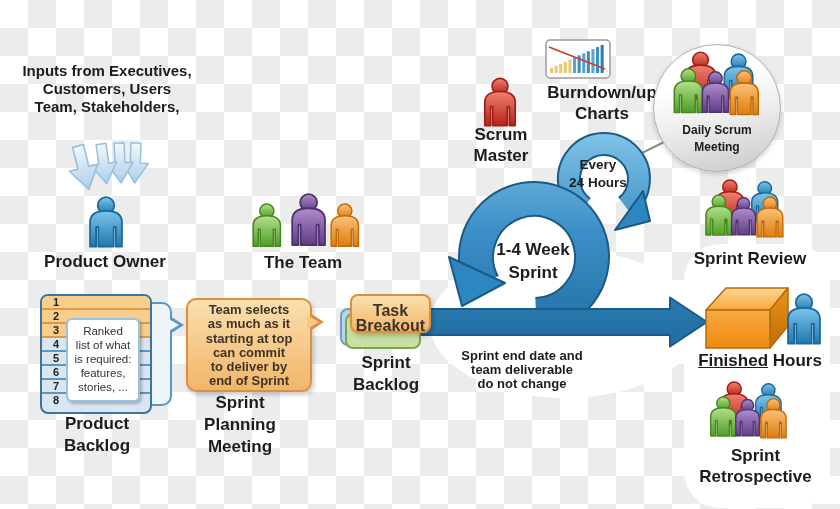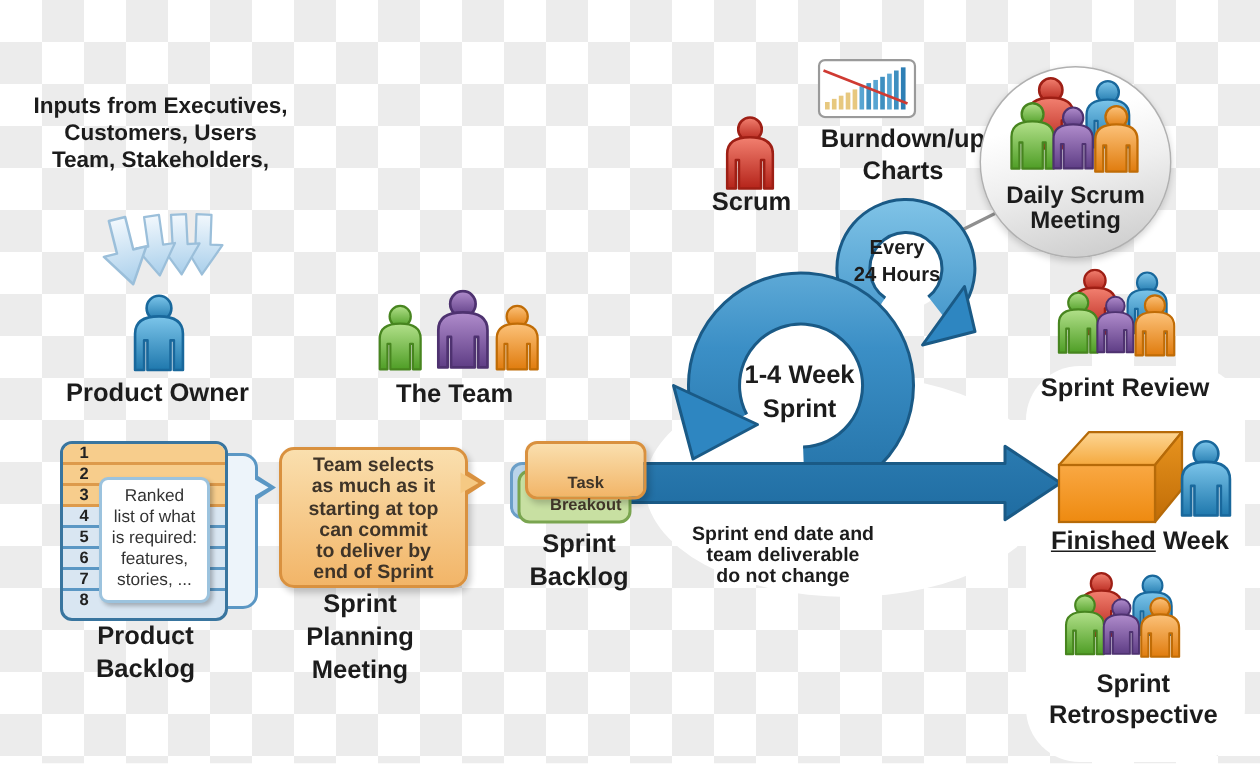--- a/index.html
+++ b/index.html
@@ -7,21 +7,21 @@
     position:relative;width:840px;height:509px;overflow:hidden;
     font-family:"Liberation Sans","DejaVu Sans",sans-serif;
     background-color:#ffffff;
     background-image:conic-gradient(#ececec 90deg,#ffffff 90deg 180deg,#ececec 180deg 270deg,#ffffff 270deg);
     background-size:56px 56px;
   }
   .abs{position:absolute;}
   .blob{position:absolute;background:#fff;}
   .lbl{position:absolute;font-weight:700;color:#1c1c1c;text-align:center;}
   .lbl-lg{font-size:17px;line-height:22px;}
-  .lbl-md{font-size:16px;line-height:17px;}
+  .lbl-md{font-size:12px;line-height:17px;}
   .note{font-size:13px;line-height:13.8px;text-align:center;}
   .every{font-size:13.5px;line-height:18px;}
   .boxtext{font-weight:700;color:#3f3428;text-align:center;}
   
   .backlog{position:absolute;left:40px;top:294px;width:150px;height:122px;}
   .backpage{position:absolute;left:18px;top:8px;width:110px;height:100px;background:#edf4fa;border:2px solid #5b97c4;border-radius:10px;}
   .tail-d{position:absolute;width:0;height:0;border-top:9px solid transparent;border-bottom:9px solid transparent;}
   .tail-l{position:absolute;width:0;height:0;border-top:7px solid transparent;border-bottom:7px solid transparent;}
   .panel{position:absolute;left:0;top:0;width:108px;height:116px;background:#d9e6f2;border:2px solid #39759f;border-radius:8px;overflow:hidden;}
   .brow{height:12px;font-size:11px;font-weight:700;color:#222;padding-left:11px;line-height:12px;}
@@ -202,36 +202,37 @@
   <div class="lbl lbl-lg" style="left:180px;top:392px;width:120px;">
     <div>Sprint</div>
     <div>Planning</div>
     <div>Meeting</div>
   </div>
 
   <div class="abs" style="left:336px;top:294px;width:100px;height:56px;">
     <div class="abs" style="left:4px;top:14px;width:73px;height:34px;background:#b9d4ea;border:2px solid #6b9fc8;border-radius:8px;"></div>
     <div class="abs" style="left:9px;top:19px;width:72px;height:32px;background:#c8e0a2;border:2px solid #7aa550;border-radius:8px;"></div>
     <div class="obox" style="left:14px;top:0;width:77px;height:35px;border-radius:8px;">
-      <div class="boxtext" style="font-size:11px;line-height:15px;padding-top:19px;">
+      <div class="boxtext" style="font-size:16px;line-height:15px;padding-top:7px;">
         <div>Task</div>
         <div>Breakout</div>
       </div>
     </div>
   </div>
   <div class="lbl lbl-lg" style="left:336px;top:352px;width:100px;">
     <div>Sprint</div>
     <div>Backlog</div>
   </div>
 
   <svg class="abs" style="left:479px;top:77px;width:42px;height:51px" viewBox="0 0 40 48">
     <use href="#person-shape" fill="url(#g-red)" stroke="#9e1f15"></use>
   </svg>
   <div class="lbl lbl-lg" style="left:455px;top:124px;width:92px;line-height:21px;">
     <div>Scrum</div>
+    <div>Master</div>
   </div>
 
   <svg class="abs" style="left:545px;top:39px;width:66px;height:40px" viewBox="0 0 66 40">
     <rect x="1" y="1" width="64" height="38" rx="4" fill="#ffffff" stroke="#9a9a9a" stroke-width="1.5"></rect>
     <g>
       <rect x="5" y="29" width="3.1" height="5" fill="#e7c87f"></rect>
       <rect x="9.6" y="26.9" width="3.1" height="7.1" fill="#e7c87f"></rect>
       <rect x="14.2" y="24.8" width="3.1" height="9.2" fill="#e7c87f"></rect>
       <rect x="18.8" y="22.7" width="3.1" height="11.3" fill="#e7c87f"></rect>
       <rect x="23.4" y="20.6" width="3.1" height="13.4" fill="#e7c87f"></rect>
@@ -281,21 +282,21 @@
 
   <svg class="abs" style="left:700px;top:282px;width:94px;height:70px" viewBox="0 0 94 70">
     <polygon points="6,28 26,6 88,6 70,28" fill="url(#g-cube-top)" stroke="#b66a08" stroke-width="1.5" stroke-linejoin="round"></polygon>
     <polygon points="70,28 88,6 88,44 70,66" fill="url(#g-cube-side)" stroke="#b66a08" stroke-width="1.5" stroke-linejoin="round"></polygon>
     <rect x="6" y="28" width="64" height="38" fill="url(#g-cube-front)" stroke="#b66a08" stroke-width="1.5"></rect>
   </svg>
   <svg class="abs" style="left:782px;top:293px;width:44px;height:53px" viewBox="0 0 40 48">
     <use href="#person-shape" fill="url(#g-blue)" stroke="#19689c"></use>
   </svg>
   <div class="lbl lbl-lg" style="left:695px;top:350px;width:130px;">
-    <span class="u">Finished</span><span> Week</span>
+    <span class="u">Finished</span><span> Hours</span>
   </div>
 
   <svg class="abs" style="left:705px;top:381px;width:88px;height:60px" viewBox="0 0 100 68">
     <use href="#crowd-group"></use>
   </svg>
   <div class="lbl lbl-lg" style="left:678px;top:445px;width:155px;line-height:21px;">
     <div>Sprint</div>
     <div>Retrospective</div>
   </div>
 

